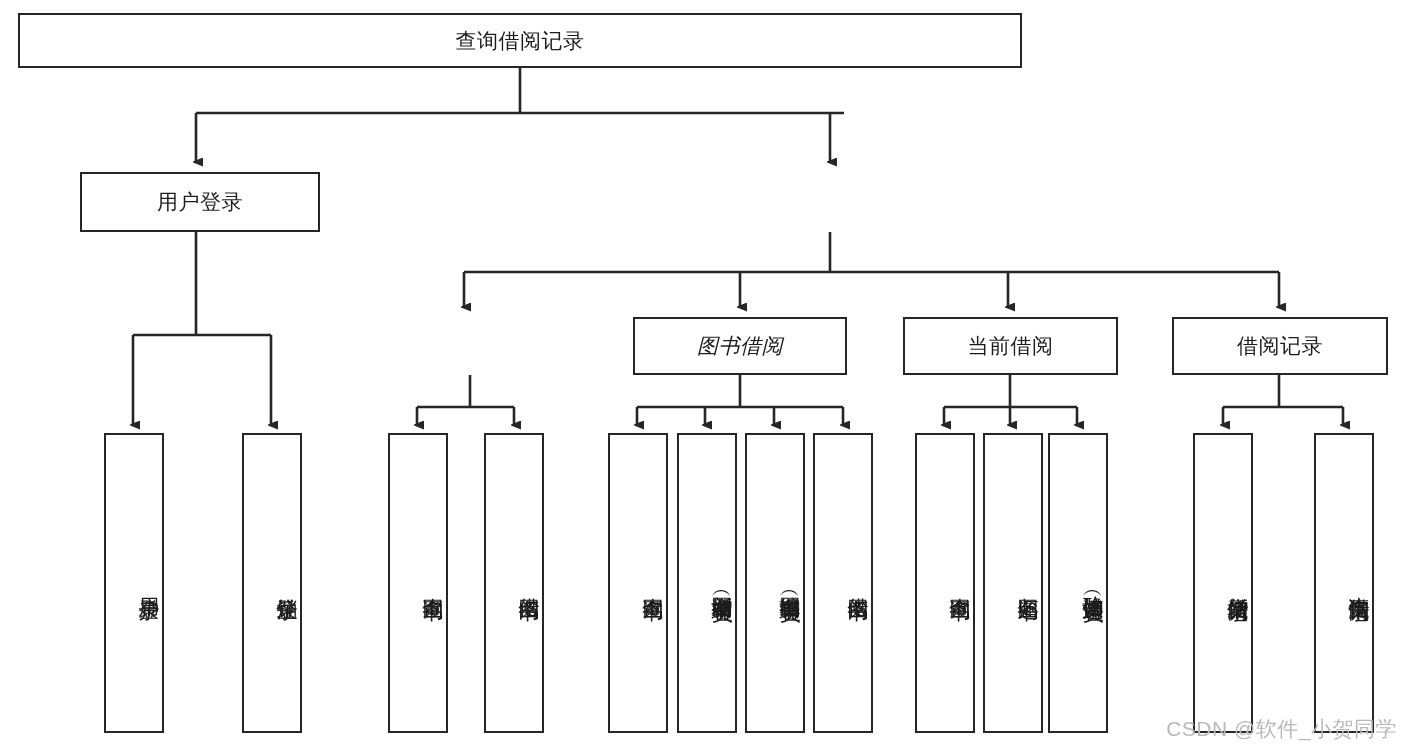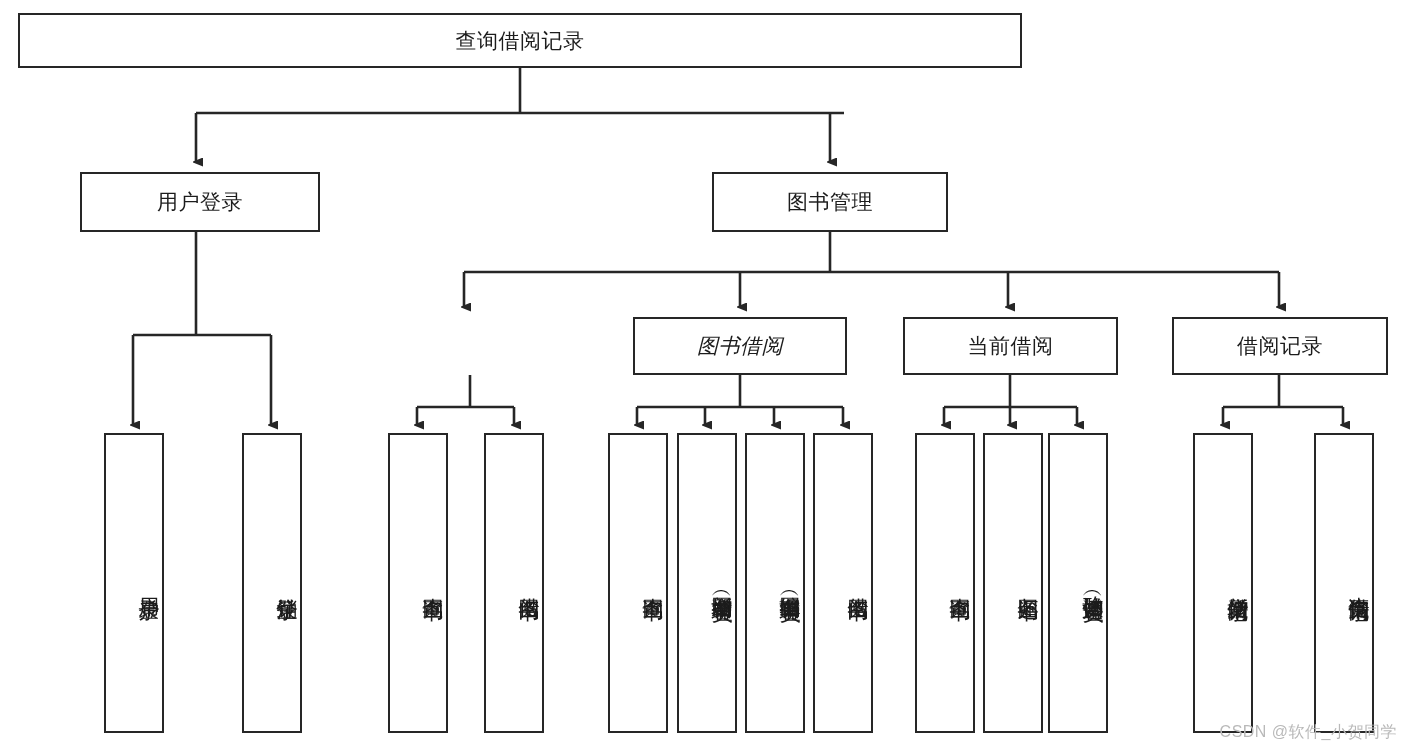--- a/index.html
+++ b/index.html
@@ -54,21 +54,21 @@
     justify-content: center;
   }
   .node.vert > .vtext {
     display: block;
     white-space: nowrap;
   }
   #watermark {
     position: absolute;
     right: 8px;
     bottom: 4px;
-    font-size: 16px;
+    font-size: 21px;
     color: #b9b9b9;
     z-index: 5;
     white-space: nowrap;
     letter-spacing: 0.5px;
   }
 </style>
 </head>
 <body>
 
 <div id="canvas">
@@ -123,23 +123,20 @@
     </g>
   </svg>
 
   <div class="node horiz" style="left:18px; top:13px; width:1004px; height:55px;">
     <span>查询借阅记录</span>
   </div>
 
   <div class="node horiz" style="left:80px; top:172px; width:240px; height:60px;">
     <span>用户登录</span>
   </div>
-  <div class="node horiz" style="left:712px; top:172px; width:236px; height:60px;">
-    <span>图书管理</span>
-  </div>
 
   <div class="node horiz" style="left:633px; top:317px; width:214px; height:58px;font-style:italic;">
     <span>图书借阅</span>
   </div>
   <div class="node horiz" style="left:1172px; top:317px; width:216px; height:58px;">
     <span>借阅记录</span>
   </div>
   <div class="node horiz" style="left:903px; top:317px; width:215px; height:58px;">
     <span>当前借阅</span>
   </div>

